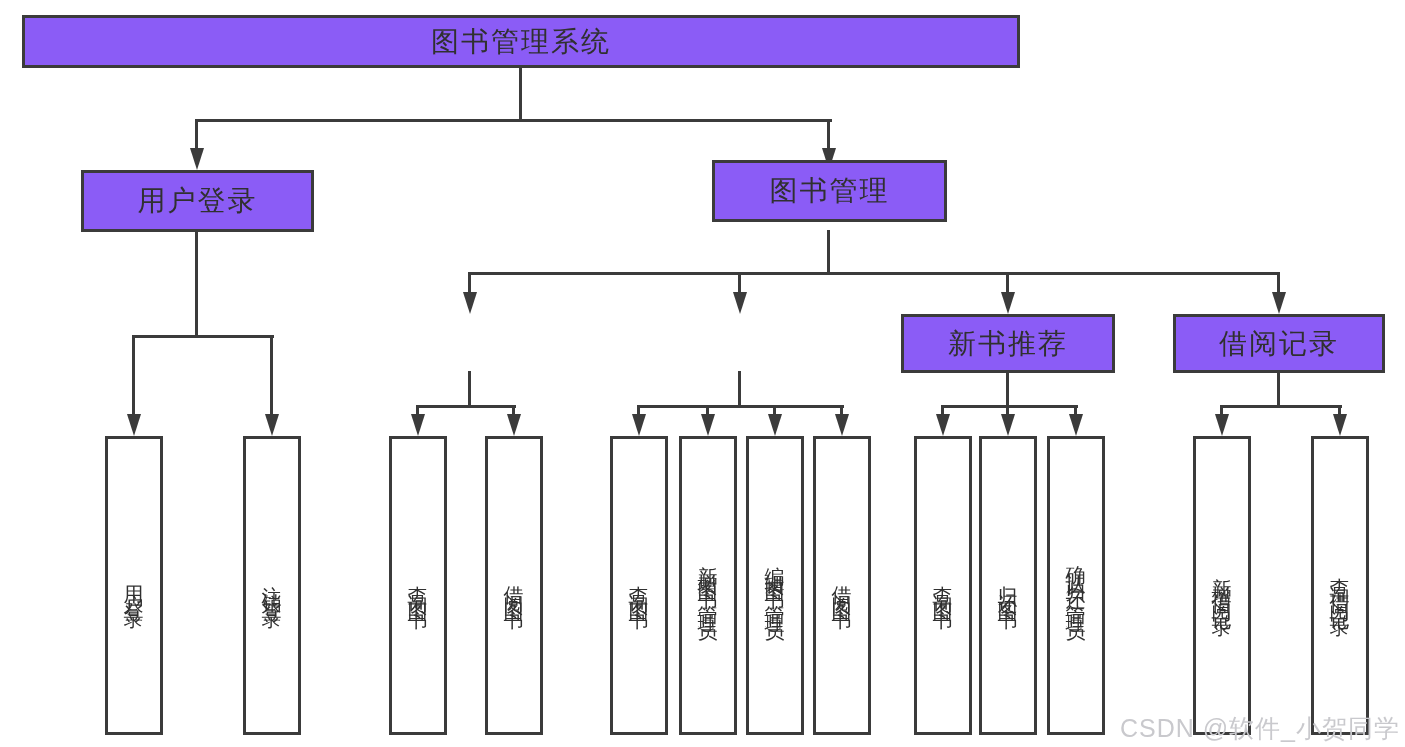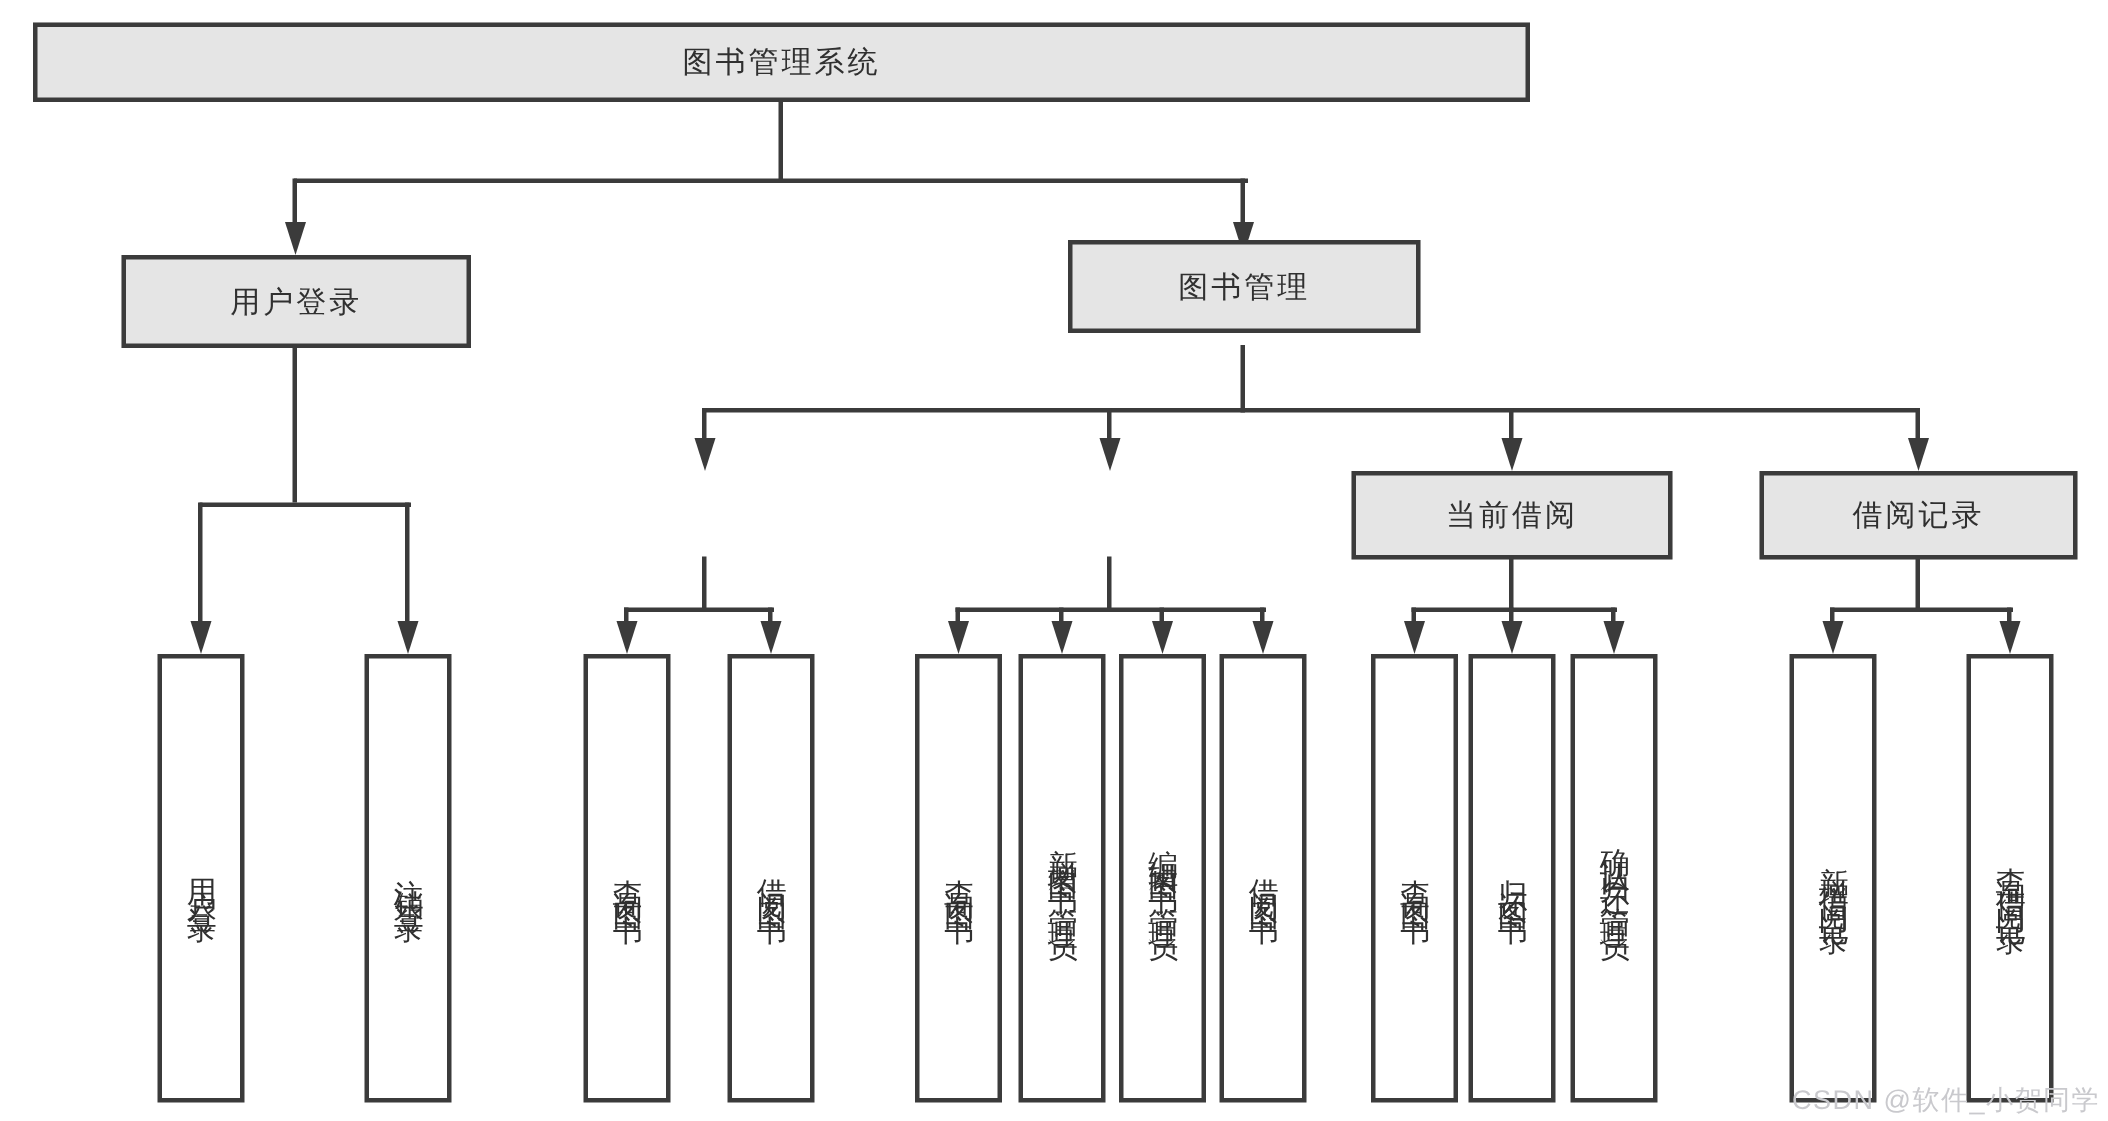--- a/index.html
+++ b/index.html
@@ -1,42 +1,42 @@
 <!DOCTYPE html>
 <html><head>
 <meta charset="utf-8">
 <style>
   html,body { margin:0; padding:0; background:#ffffff; }
   .canvas {
     position:relative; width:1405px; height:747px; background:#ffffff;
     font-family:"Liberation Sans", sans-serif; color:#303030; overflow:hidden;
   }
   .node {
-    position:absolute; border:3px solid #3b3b3b; background:#e5e5e5;
+    position:absolute; border:3px solid #3b3b3b; background:#8b5cf6;
     display:flex; align-items:center; justify-content:center;
-    font-size:20px; letter-spacing:2px; box-sizing:border-box;
+    font-size:28px; letter-spacing:2px; box-sizing:border-box;
   }
   .leaf {
     position:absolute; border:3px solid #3b3b3b; background:#ffffff;
     display:flex; align-items:center; justify-content:center;
     box-sizing:border-box; top:436px; width:58px; height:299px;
   }
   .leaf span {
     writing-mode:vertical-rl; text-orientation:mixed;
     font-size:20px; letter-spacing:8px; line-height:1.1; white-space:nowrap;
   }
   .vline { position:absolute; width:3px; background:#3b3b3b; }
   .hline { position:absolute; height:3px; background:#3b3b3b; }
   .arrow {
     position:absolute; width:0; height:0;
     border-left:7px solid transparent; border-right:7px solid transparent;
     border-top:22px solid #3b3b3b;
   }
   .watermark {
-    position:absolute; right:5px; bottom:2px; font-size:18px;
+    position:absolute; right:5px; bottom:2px; font-size:25px;
     color:#c9c9cd; z-index:5; letter-spacing:1px;
   }
 </style>
 </head>
 <body>
 
 <div class="canvas">
 
   <div class="node" style="left:22px; top:15px; width:998px; height:53px;">图书管理系统</div>
 
@@ -61,21 +61,21 @@
   <div class="hline" style="left:468px; top:272px; width:812px;"></div>
   <div class="vline" style="left:468px; top:272px; height:22px;"></div>
   <div class="arrow" style="left:463px; top:292px;"></div>
   <div class="vline" style="left:738px; top:272px; height:22px;"></div>
   <div class="arrow" style="left:733px; top:292px;"></div>
   <div class="vline" style="left:1006px; top:272px; height:22px;"></div>
   <div class="arrow" style="left:1001px; top:292px;"></div>
   <div class="vline" style="left:1277px; top:272px; height:22px;"></div>
   <div class="arrow" style="left:1272px; top:292px;"></div>
 
-  <div class="node" style="left:901px; top:314px; width:214px; height:59px;">当前借阅</div>
+  <div class="node" style="left:901px; top:314px; width:214px; height:59px;">新书推荐</div>
   <div class="node" style="left:1173px; top:314px; width:212px; height:59px;">借阅记录</div>
 
   <div class="vline" style="left:468px; top:371px; height:36px;"></div>
   <div class="hline" style="left:416px; top:405px; width:100px;"></div>
   <div class="vline" style="left:416px; top:405px; height:11px;"></div>
   <div class="arrow" style="left:411px; top:414px;"></div>
   <div class="vline" style="left:512px; top:405px; height:11px;"></div>
   <div class="arrow" style="left:507px; top:414px;"></div>
 
   <div class="vline" style="left:738px; top:371px; height:36px;"></div>

